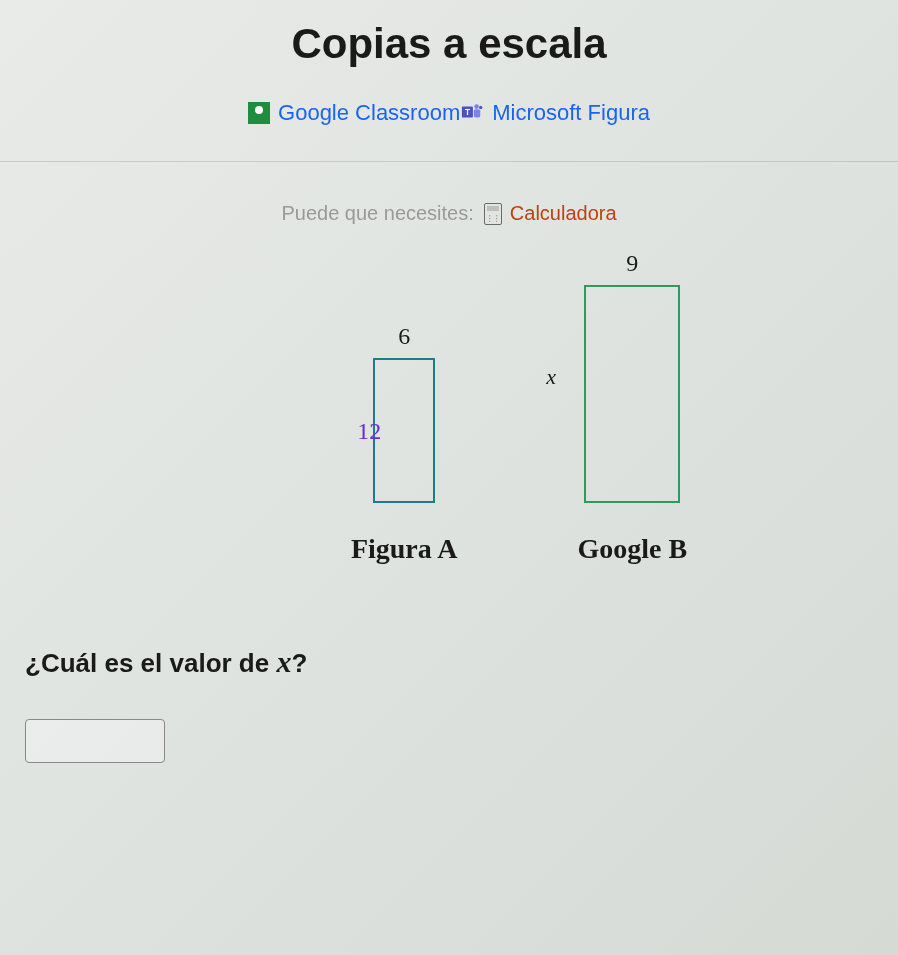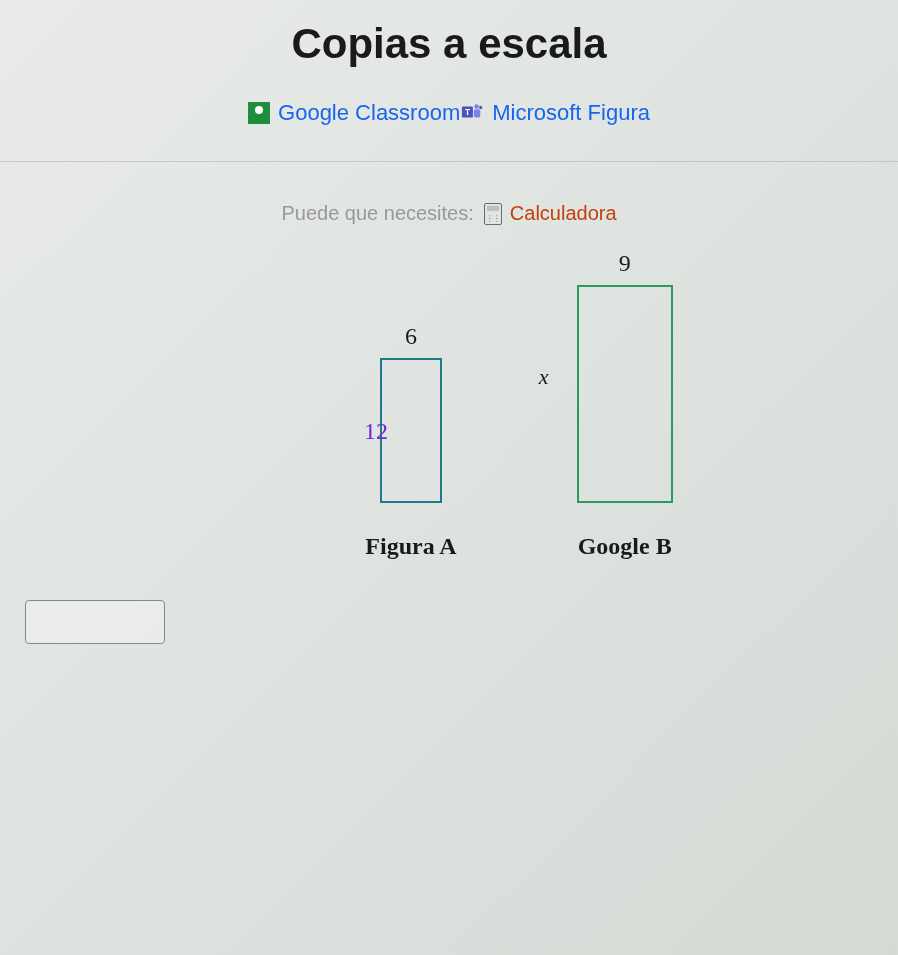--- a/index.html
+++ b/index.html
@@ -188,21 +188,21 @@
       top: 42%;
       transform: translateY(-50%);
       font-family: "Times New Roman", serif;
       font-style: italic;
       font-size: 22px;
       color: #1a1a1a;
     }
     .figure-label {
       font-family: "Times New Roman", serif;
       font-weight: 700;
-      font-size: 24px;
+      font-size: 28px;
       color: #1a1a1a;
       margin-top: 30px;
       text-align: right;
     }
     .question {
       font-size: 26px;
       font-weight: 600;
       color: #1a1a1a;
       margin-top: 80px;
       margin-bottom: 40px;
@@ -274,15 +274,18 @@
     <div class="figure-group fig-b-offset">
       <div class="figure-wrap">
         <span class="dim-top">9</span>
         <span class="dim-left-x">x</span>
         <div class="rect-b"></div>
       </div>
       <div class="figure-label">Google B</div>
     </div>
   </div>
 
+  <p class="question">
+    <span>¿Cuál es el valor de </span><span class="math-var">x</span><span>?</span>
+  </p>
 
   <input type="text" class="answer-input" value="" style="">
 </div>
 
 </body></html>

